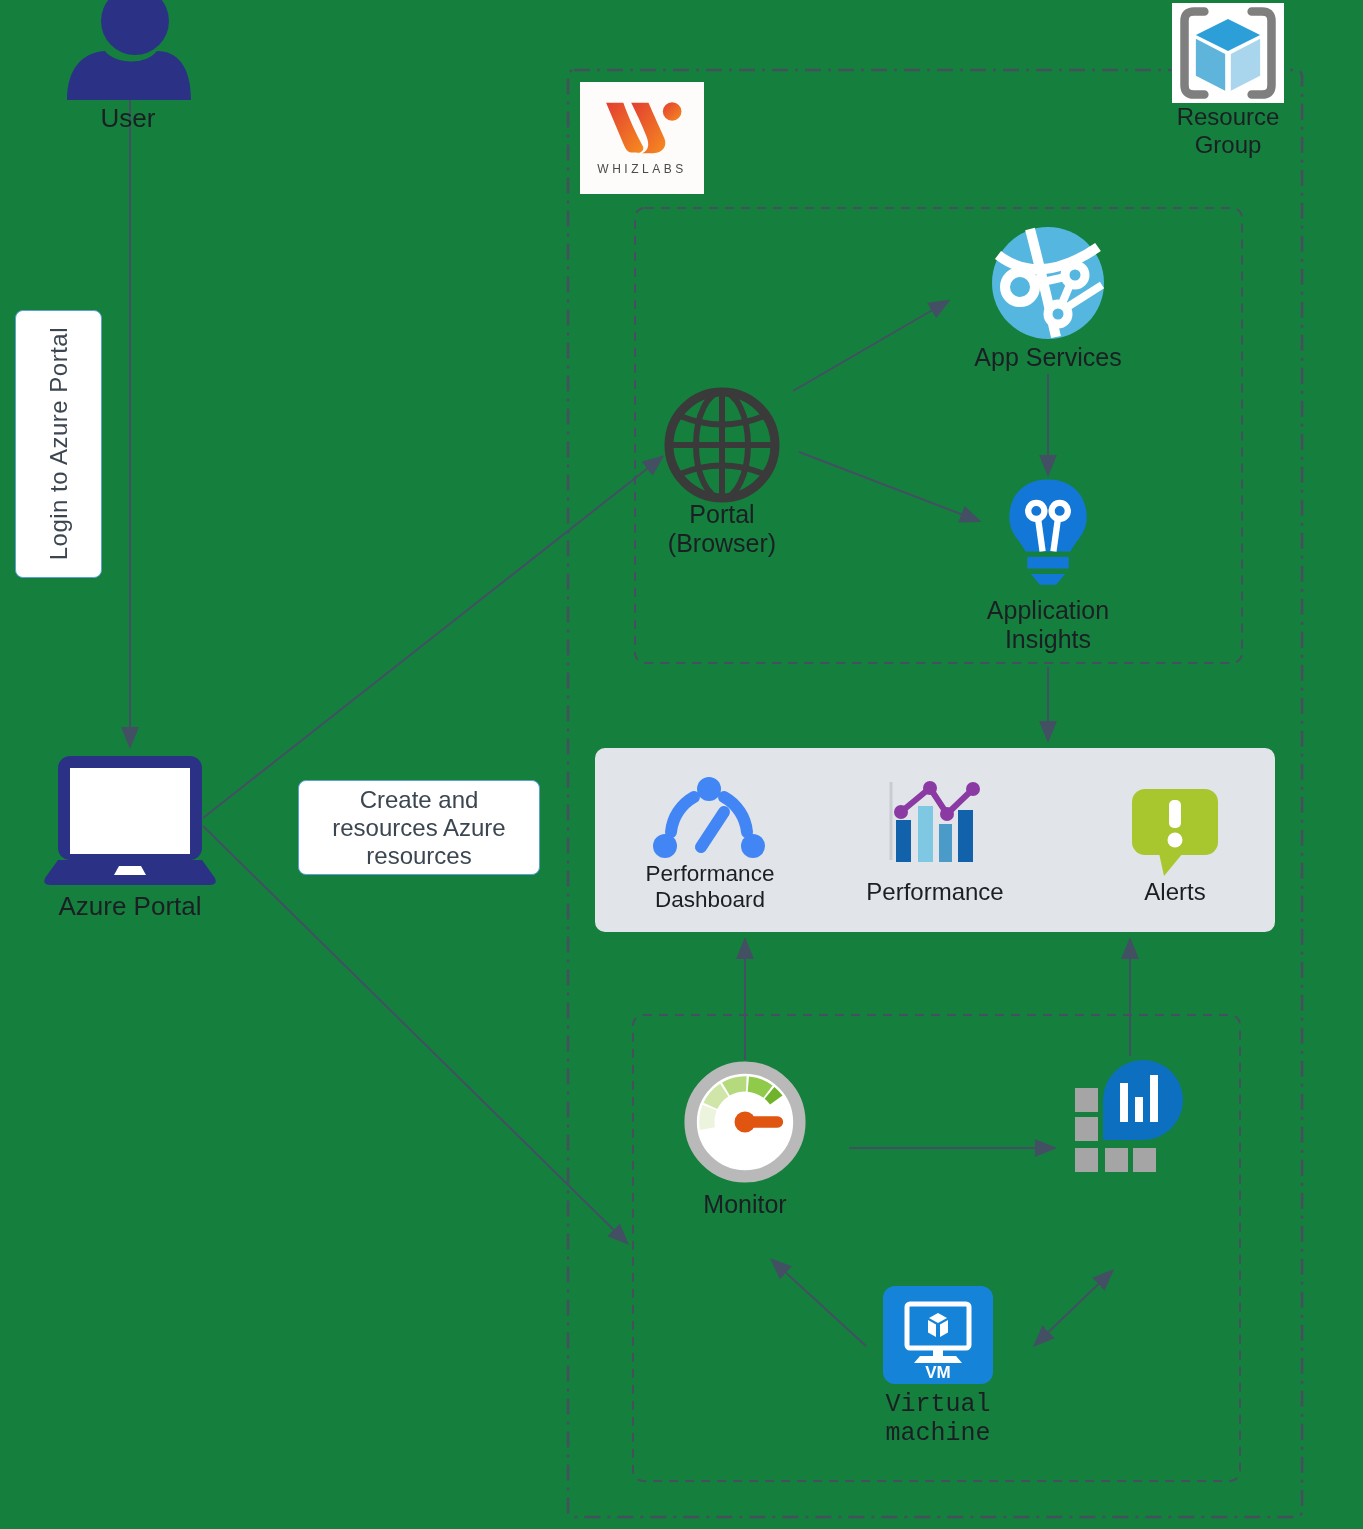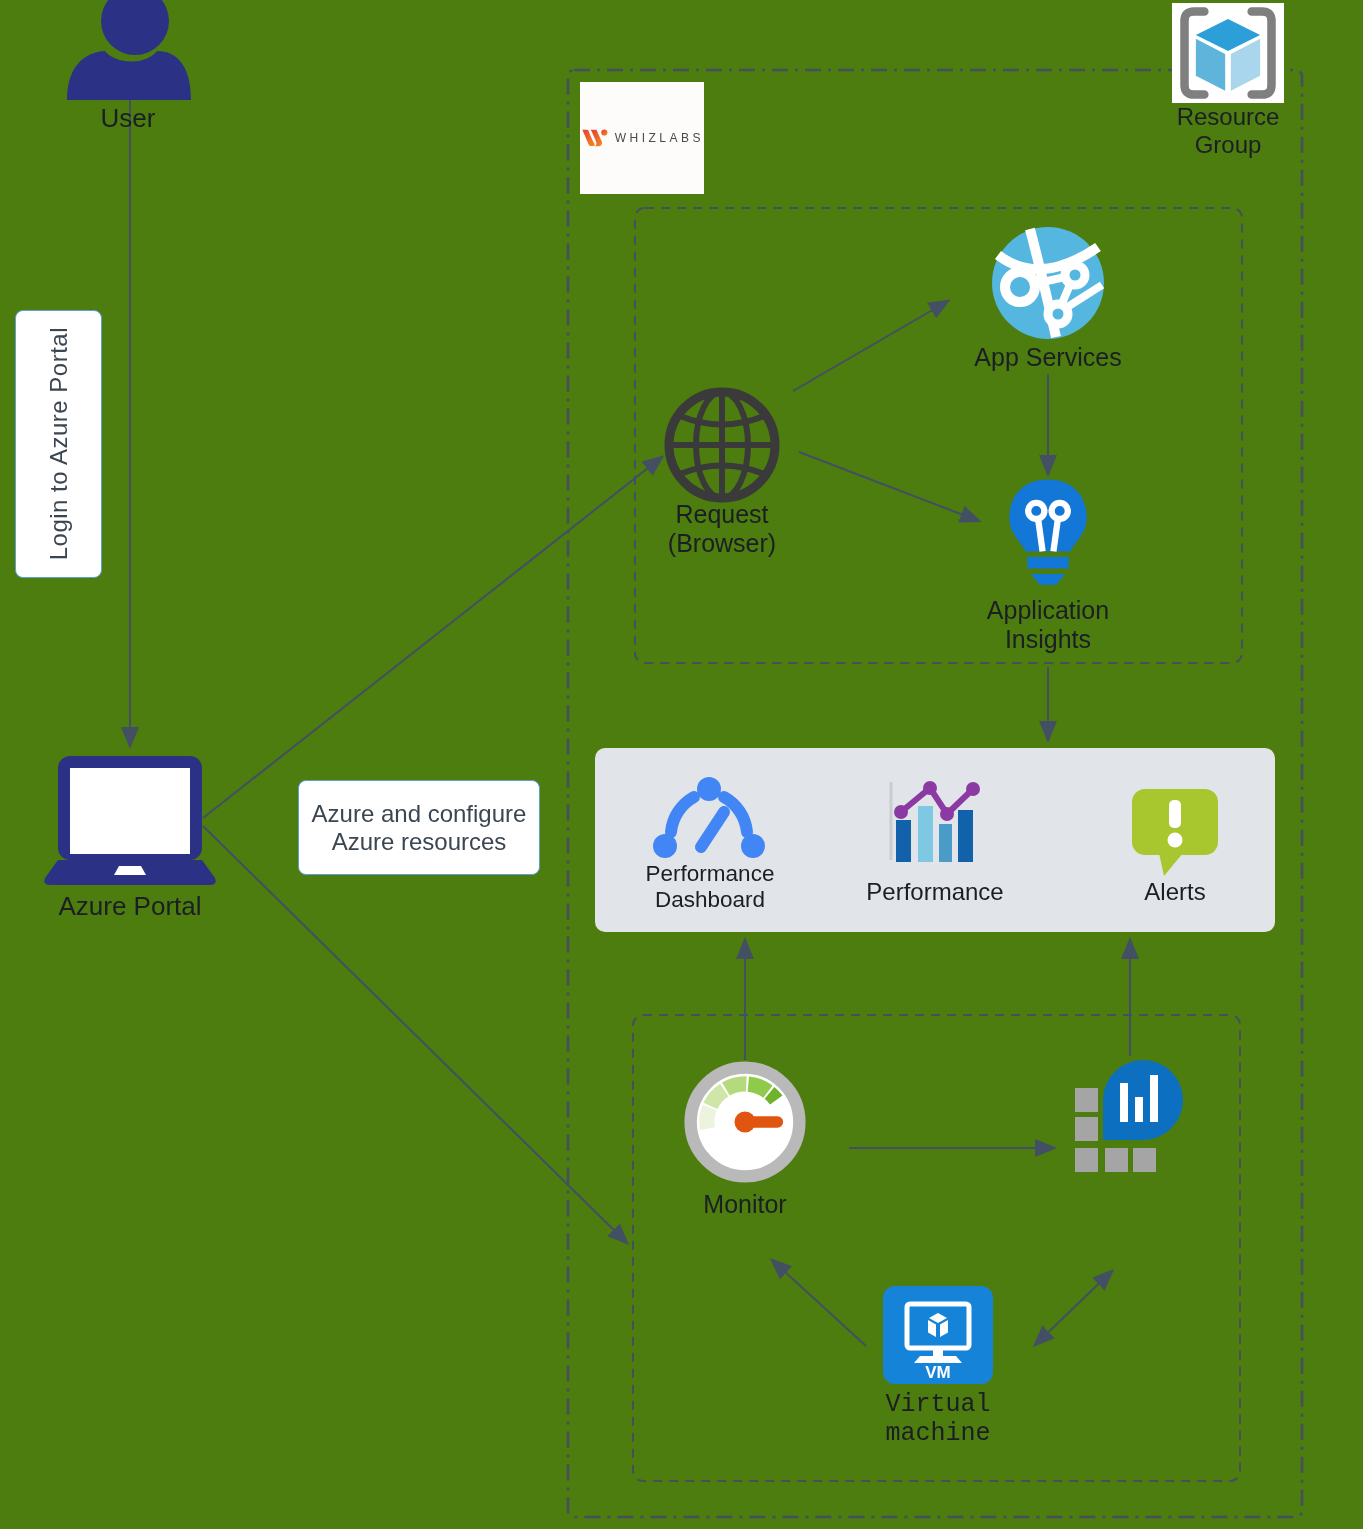--- a/index.html
+++ b/index.html
@@ -23,21 +23,21 @@
     --c-log-blue:#0d6fc0;
     --c-log-gray:#a5a5a5;
     --c-vm-blue:#1584d8;
     --c-rg-top:#2d9fd8;
     --c-rg-left:#5fb4dc;
     --c-rg-right:#a9d6ec;
     --c-rg-bracket:#7f7f7f;
   }
   *{box-sizing:border-box;margin:0;padding:0;}
   body{background:#ffffff;font-family:"Liberation Sans","DejaVu Sans",sans-serif;}
-  .canvas{position:relative;width:1363px;height:1529px;background:#4d7c0f;overflow:hidden;}
+  .canvas{position:relative;width:1363px;height:1529px;background:#15803d;overflow:hidden;}
   .abs{position:absolute;}
   .label{color:var(--c-text-dark);text-align:center;line-height:1.17;}
   .lbl-24{font-size:24px;}
   .lbl-25{font-size:25px;}
   .lbl-26{font-size:26px;}
   .lbl-22{font-size:22.5px;}
   .centerx{transform:translateX(-50%);}
   .bluebox{
     border:1.6px solid var(--c-accent-blue);
     border-radius:8px;
@@ -54,21 +54,21 @@
     letter-spacing:.5px;
   }
   .grayband{
     background:var(--c-band-bg);
     border-radius:10px;
   }
   svg{display:block;}
   .connector{stroke:var(--c-arrow);stroke-width:2;fill:none;}
   .box-dashdot{stroke:var(--c-border-dash);stroke-width:2.6;fill:none;stroke-dasharray:16 7 3 7;}
   .box-dashed{stroke:var(--c-border-dash);stroke-width:2;fill:none;stroke-dasharray:9 7;}
-  .whizlogo{background:#fdfcfb;display:flex;flex-direction:row;align-items:center;justify-content:center;gap:6px;}
+  .whizlogo{background:#fdfcfb;display:flex;flex-direction:column;align-items:center;justify-content:center;gap:6px;}
   .wordmark{font-size:12px;letter-spacing:3.5px;color:#4a4a4a;font-weight:500;}
   .rg-iconwrap{background:#ffffff;display:flex;align-items:center;justify-content:center;}
 </style>
 </head>
 <body>
 
 <div class="canvas">
 
   <div class="abs grayband" style="left:595px;top:748px;width:680px;height:184px;"></div>
 
@@ -113,21 +113,21 @@
     <svg width="176" height="132" viewBox="0 0 176 132">
       <rect x="16" y="2" width="144" height="104" rx="12" fill="var(--c-navy)"></rect>
       <rect x="28" y="14" width="120" height="86" fill="#ffffff"></rect>
       <path d="M8,131 Q0,131 3,124 L16,106 L160,106 L173,124 Q176,131 168,131 Z" fill="var(--c-navy)"></path>
       <path d="M72,121 L104,121 L99,112 L77,112 Z" fill="#ffffff"></path>
     </svg>
   </div>
   <div class="abs label lbl-26 centerx" style="left:130px;top:891px;">Azure Portal</div>
 
   <div class="abs bluebox lbl-24" style="left:298px;top:780px;width:242px;height:95px;padding:8px 12px;">
-    <span>Azure and configure Azure resources</span>
+    <span>Create and resources Azure resources</span>
   </div>
 
   <div class="abs whizlogo" style="left:580px;top:82px;width:124px;height:112px;">
     <svg width="88" height="56" viewBox="0 0 120 78">
       <defs>
         <linearGradient id="wzgrad" x1="0" y1="0" x2="1" y2="1">
           <stop offset="0" stop-color="#e23e32"></stop>
           <stop offset="1" stop-color="#f68b1f"></stop>
         </linearGradient>
       </defs>
@@ -154,21 +154,21 @@
       <g stroke="#3a3a3a" fill="none">
         <circle cx="60" cy="60" r="53" stroke-width="9"></circle>
         <ellipse cx="60" cy="60" rx="26" ry="53" stroke-width="6"></ellipse>
         <line x1="60" y1="7" x2="60" y2="113" stroke-width="6"></line>
         <line x1="8" y1="60" x2="112" y2="60" stroke-width="6"></line>
         <path d="M18,31 Q60,48 102,31" stroke-width="6"></path>
         <path d="M18,89 Q60,72 102,89" stroke-width="6"></path>
       </g>
     </svg>
   </div>
-  <div class="abs label lbl-25 centerx" style="left:722px;top:500px;width:170px;">Request (Browser)</div>
+  <div class="abs label lbl-25 centerx" style="left:722px;top:500px;width:170px;">Portal (Browser)</div>
 
   <div class="abs" style="left:990px;top:225px;width:116px;height:116px;">
     <svg width="116" height="116" viewBox="0 0 116 116">
       <circle cx="58" cy="58" r="56" fill="var(--c-app-services-blue)"></circle>
       <g stroke="#ffffff" fill="none">
         <path d="M8,30 Q50,62 108,22" stroke-width="10"></path>
         <path d="M40,4 Q52,50 66,112" stroke-width="10"></path>
         <path d="M30,62 L84,50 L68,88 L112,60" stroke-width="8"></path>
       </g>
       <circle cx="30" cy="62" r="15" fill="var(--c-app-services-blue)" stroke="#ffffff" stroke-width="10"></circle>

